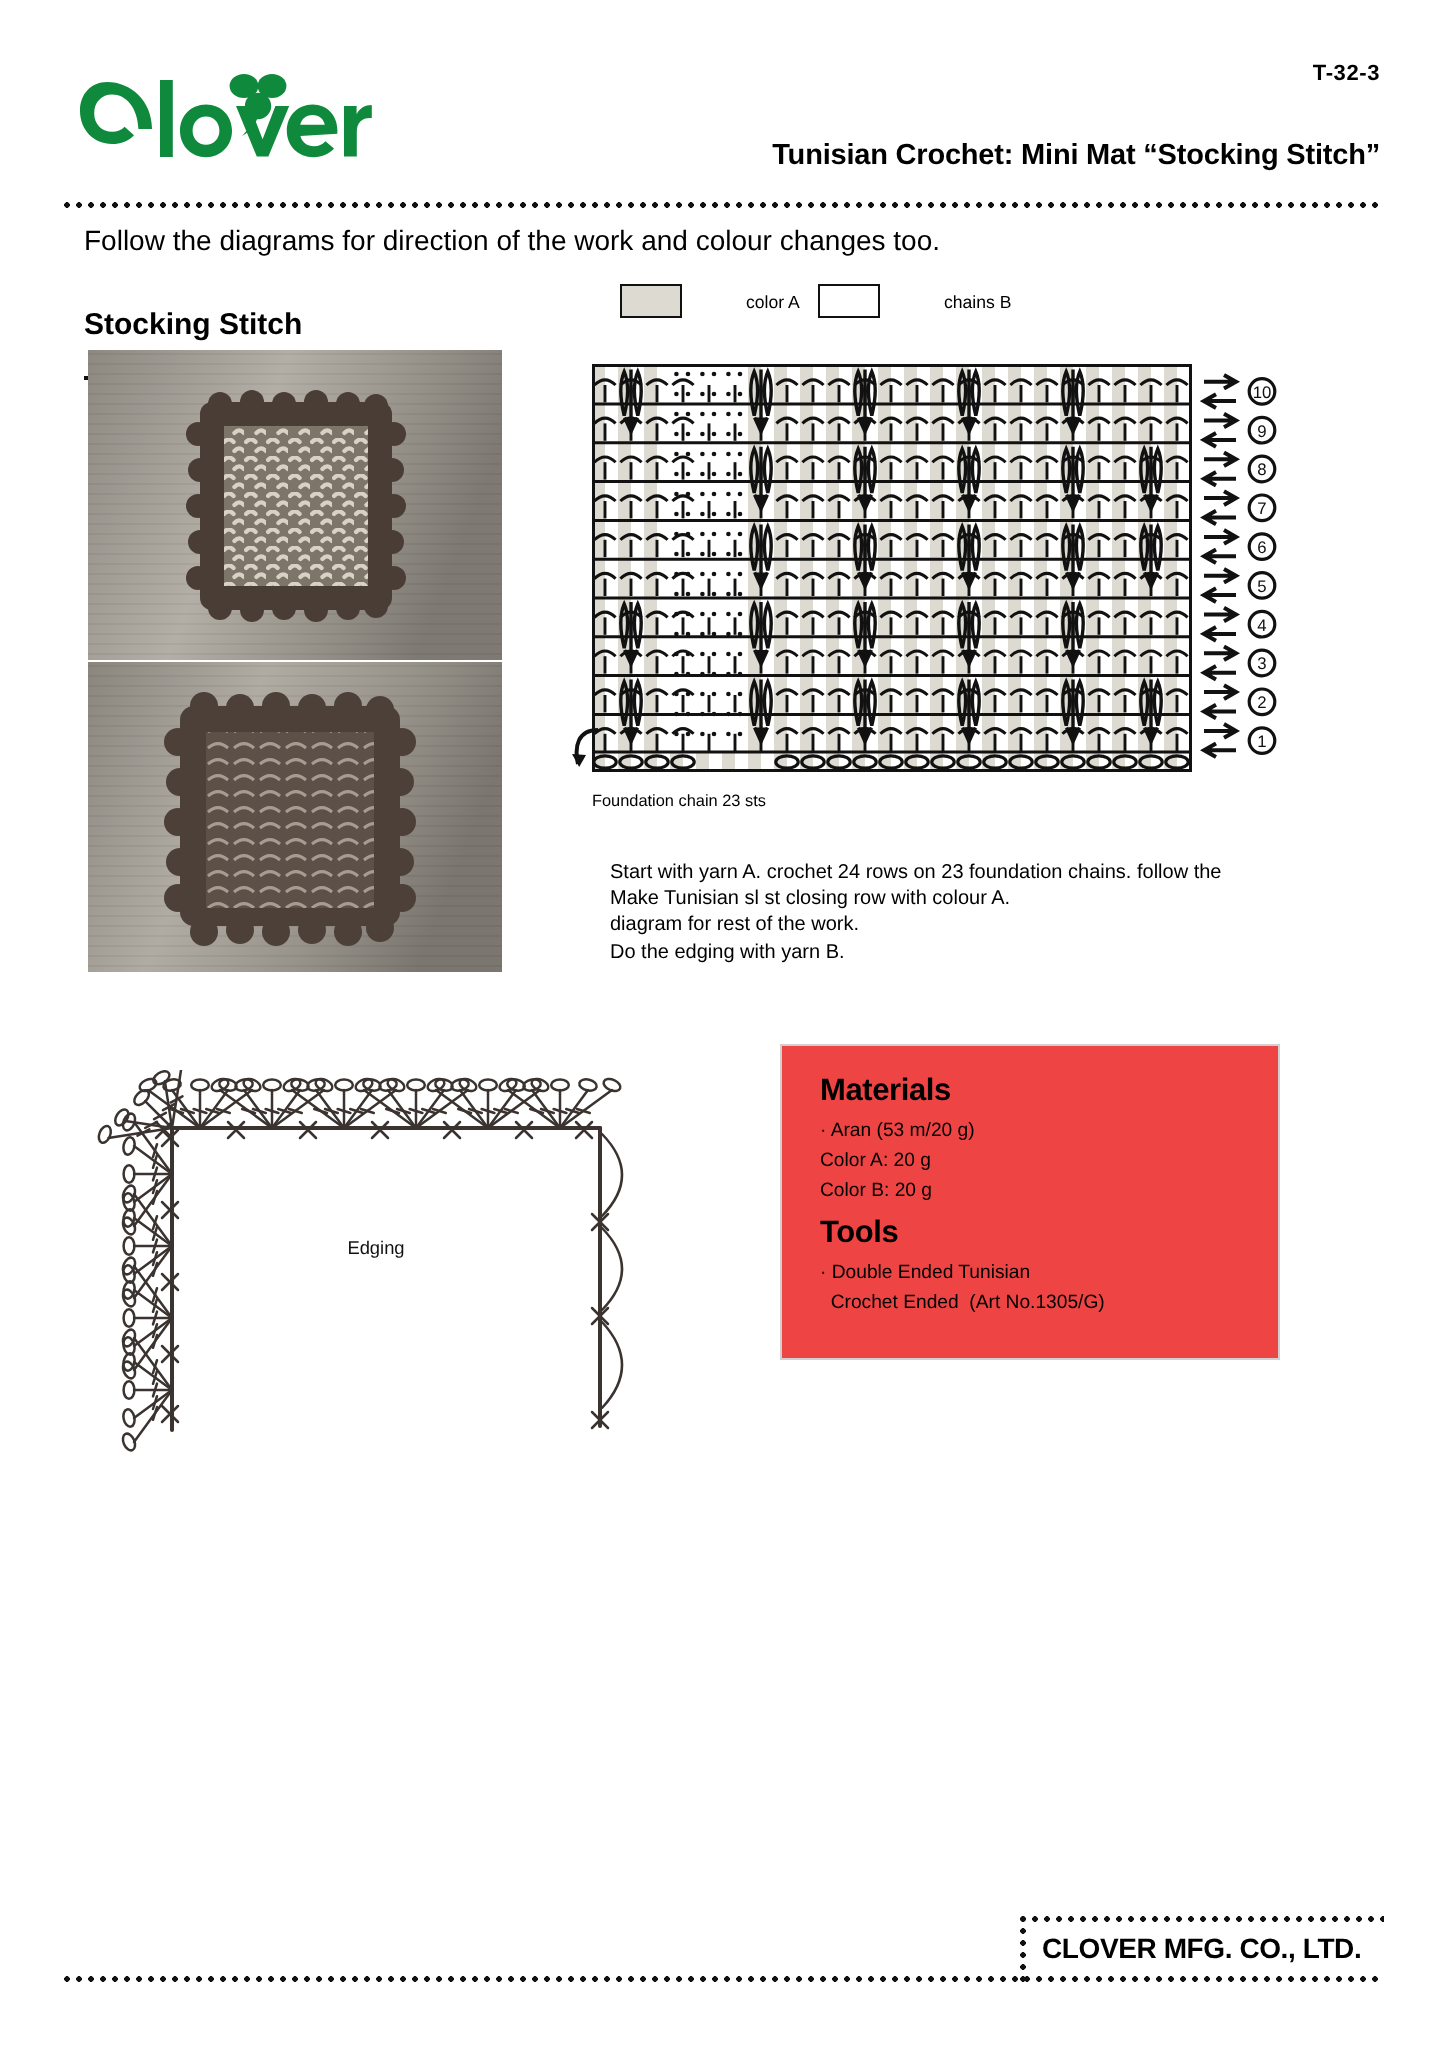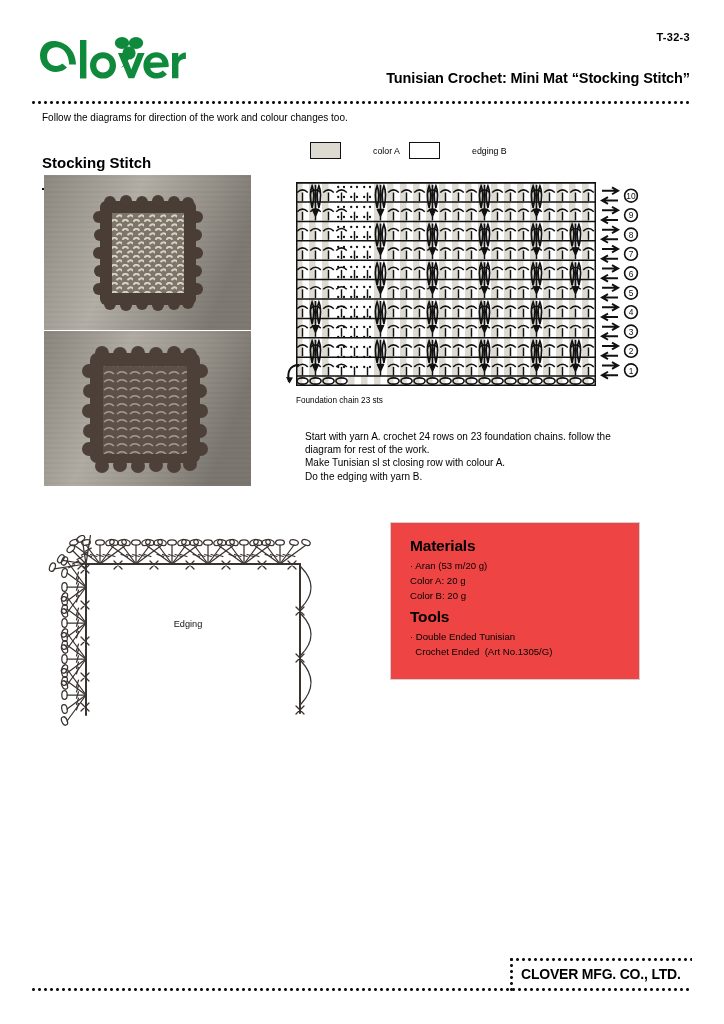--- a/index.html
+++ b/index.html
@@ -22,21 +22,21 @@
   }
 
   .dotrule{
     position:absolute;height:3px;
     background-image:radial-gradient(circle at 1.5px 1.5px,#111 1.35px,rgba(0,0,0,0) 1.5px);
     background-size:6px 3px;background-repeat:repeat-x;
   }
   #rule-top{left:32px;top:101px;width:660px;}
 
   #intro-line{
-    position:absolute;left:42px;top:112px;font-size:10px;
+    position:absolute;left:42px;top:112px;font-size:14px;
   }
 
   
   #section-title{
     position:absolute;left:42px;top:154px;
     font-size:15px;font-weight:700;
     padding-bottom:17px;border-bottom:2.2px solid #111;
   }
 
   
@@ -140,21 +140,21 @@
 
 <div id="section-title">Stocking Stitch</div>
 
 <div id="legend">
   <div class="legend-item a">
     <span class="swatch" id="sw-a" style="background: rgb(220, 218, 209);"></span>
     <span class="legend-label">color A</span>
   </div>
   <div class="legend-item b">
     <span class="swatch" id="sw-b" style="background: rgb(255, 255, 255);"></span>
-    <span class="legend-label">edging B</span>
+    <span class="legend-label">chains B</span>
   </div>
 </div>
 
 <div class="photo" id="photo-front">
   <svg width="207" height="155" viewBox="0 0 207 155" xmlns="http://www.w3.org/2000/svg">
     <defs>
       <linearGradient id="wood1" x1="0" y1="0" x2="1" y2="0.3">
         <stop offset="0" stop-color="#8d8880"></stop>
         <stop offset="0.45" stop-color="#b4afa6"></stop>
         <stop offset="0.7" stop-color="#9d988f"></stop>
@@ -1109,22 +1109,22 @@
         <circle cx="31" cy="29.100000000000023" r="6.4" fill="#fff" stroke="#111" stroke-width="1.6"></circle>
         <text x="31" y="32.300000000000026" text-anchor="middle" font-family="Liberation Sans, sans-serif" font-size="8.4" fill="#111">9</text>
         <circle cx="31" cy="9.700000000000017" r="6.4" fill="#fff" stroke="#111" stroke-width="1.6"></circle>
         <text x="31" y="12.900000000000016" text-anchor="middle" font-family="Liberation Sans, sans-serif" font-size="8.4" fill="#111">10</text>
       </g>
   </svg>
 </div>
 
 <div id="instructions">
   <div>Start with yarn A. crochet 24 rows on 23 foundation chains. follow the</div>
+  <div>Make Tunisian sl st closing row with colour A.</div>
   <div>diagram for rest of the work.</div>
-  <div>Make Tunisian sl st closing row with colour A.</div>
   <div>Do the edging with yarn B.</div>
 </div>
 
 <div id="edging-wrap">
   <svg width="300" height="195" viewBox="0 0 300 195" xmlns="http://www.w3.org/2000/svg">
     <g stroke="#3a3330" fill="none" stroke-width="1.25" stroke-linecap="round">
 
       <line x1="48" y1="29" x2="262" y2="29" stroke-width="2"></line>
       <line x1="48" y1="29" x2="48" y2="180" stroke-width="2"></line>
       <line x1="262" y1="29" x2="262" y2="178" stroke-width="2"></line>

